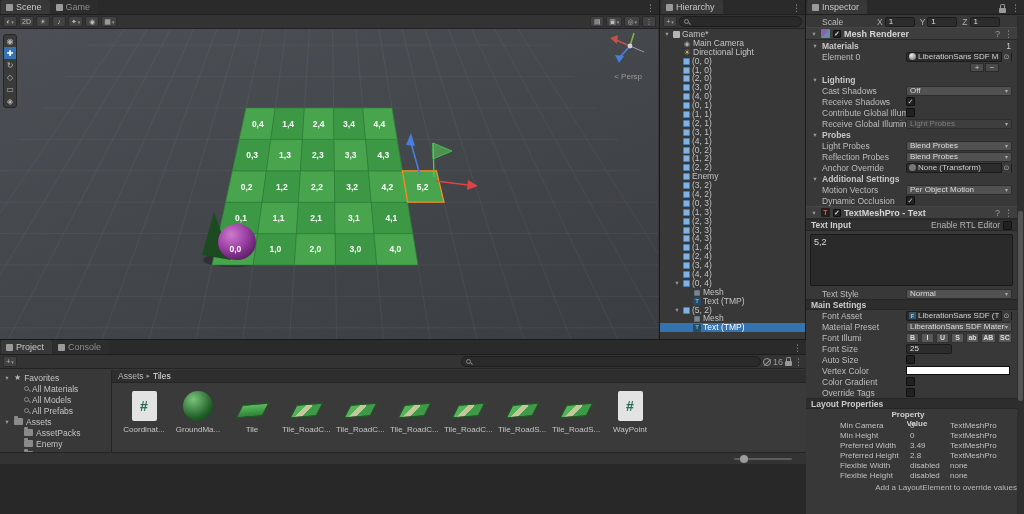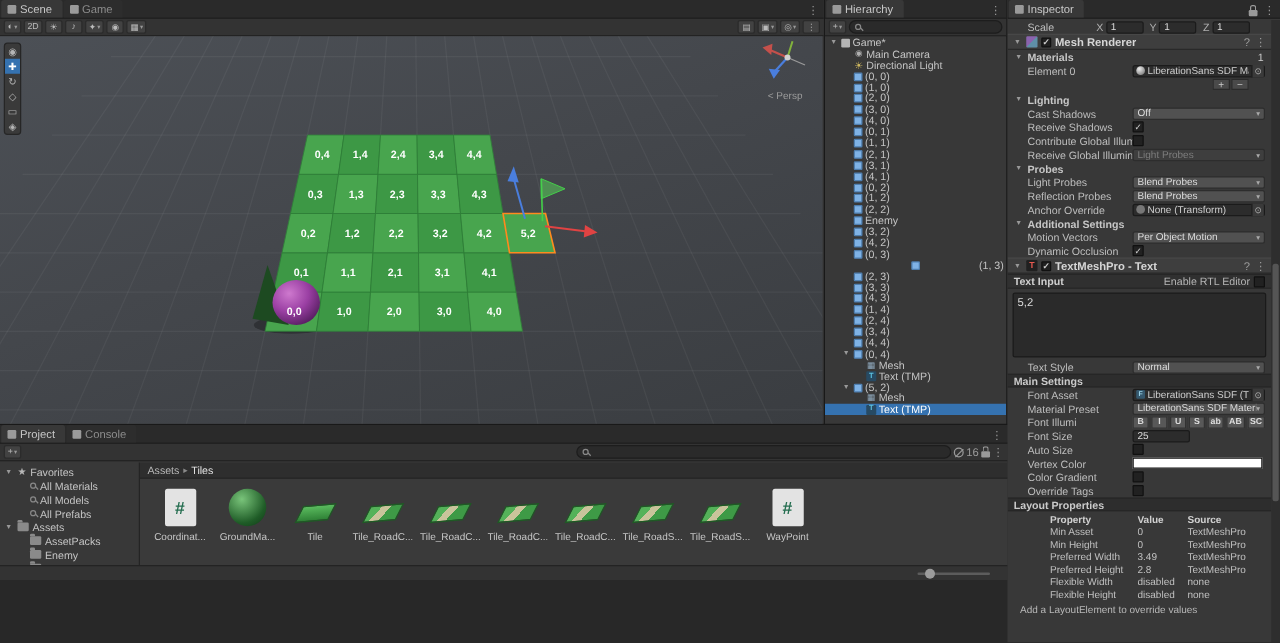--- a/index.html
+++ b/index.html
@@ -72,25 +72,25 @@
 .section-bar{height:11px;background:#2D2D2D;border-top:1px solid #262626;border-bottom:1px solid #262626;display:flex;align-items:center;padding:0 5px;font-weight:bold;color:#CACACA;}
 .ti-bar{height:12px;background:#303030;display:flex;align-items:flex-start;justify-content:space-between;padding:0 5px;border-top:1px solid #262626;border-bottom:1px solid #262626;}
 .ti-left{font-weight:bold;color:#CFCFCF;}
 .ti-right{display:flex;align-items:center;gap:3px;color:#B5B5B5;}
 .tmp-textarea{margin:3px 4px 2px;height:52px;background:#2A2A2A;border:1px solid #1A1A1A;border-radius:2px;padding:2px 3px;color:#D8D8D8;font-size:9px;}
 .plusminus{display:flex;justify-content:flex-end;gap:1px;padding:1px 18px 2px 0;height:12px;}
 .pm-btn{width:14px;height:9px;background:#4A4A4A;border:1px solid #2B2B2B;color:#CCC;font-size:8px;display:flex;align-items:center;justify-content:center;}
 .mat-count{margin-left:auto;padding-right:6px;font-weight:normal;color:#CCC;}
 .lt{padding:1px 4px 0 34px;}
 .lt-row{display:flex;height:10px;align-items:center;color:#C0C0C0;font-size:8px;}
-.lt-row.head{color:#D0D0D0;font-weight:bold;}
+.lt-row.head{color:#D0D0D0;font-weight:bold;flex-direction:column;}
 .lt-c1{width:70px;flex:none;overflow:hidden;white-space:nowrap;}
 .lt-c2{width:40px;flex:none;overflow:hidden;white-space:nowrap;}
 .lt-c3{flex:1;overflow:hidden;white-space:nowrap;}
-.lt-footer{margin-top:3px;padding-left:10px;color:#B8B8B8;font-size:8px;white-space:nowrap;}
+.lt-footer{margin-top:3px;padding-left:10px;color:#B8B8B8;font-size:8px;white-space:nowrap;text-align:right;}
 #project-body{position:absolute;left:0;top:30px;right:0;bottom:12px;display:flex;}
 #project-tree{width:112px;background:#383838;border-right:1px solid #242424;padding-top:2px;font-size:8.5px;overflow:hidden;flex:none;}
 .p-row{height:11px;display:flex;align-items:center;gap:3px;white-space:nowrap;color:#C4C4C4;}
 .p-row.selected{background:#2C5D87;color:#fff;}
 .folder-ic{width:9px;height:7px;background:#8A8A8A;border-radius:1px;position:relative;flex:none;}
 .folder-ic::before{content:"";position:absolute;top:-2px;left:0;width:4px;height:2px;background:#8A8A8A;border-radius:1px 1px 0 0;}
 .star-ic{color:#B8B8B8;font-size:8px;}
 #project-content{flex:1;position:relative;background:#3A3A3A;}
 #breadcrumb-bar{height:13px;background:#2E2E2E;border-bottom:1px solid #242424;display:flex;align-items:center;gap:3px;padding:0 6px;font-size:8.5px;color:#B8B8B8;}
 .bc-cur{color:#E2E2E2;}
@@ -422,21 +422,21 @@
       <div class="h-row" style="padding-left: 13px;">
         <span class="fold"></span>
         <span class="hicon prefab"></span>
         <span class="hlabel">(4, 2)</span>
       </div>
       <div class="h-row" style="padding-left: 13px;">
         <span class="fold"></span>
         <span class="hicon prefab"></span>
         <span class="hlabel">(0, 3)</span>
       </div>
-      <div class="h-row" style="padding-left: 13px; justify-content: space-between;">
+      <div class="h-row" style="padding-left: 13px;">
         <span class="fold"></span>
         <span class="hicon prefab"></span>
         <span class="hlabel">(1, 3)</span>
       </div>
       <div class="h-row" style="padding-left: 13px;">
         <span class="fold"></span>
         <span class="hicon prefab"></span>
         <span class="hlabel">(2, 3)</span>
       </div>
       <div class="h-row" style="padding-left: 13px;">
@@ -740,21 +740,21 @@
       </div>
 
     <div class="section-bar">Layout Properties</div>
     <div class="lt" id="layout-table">
         <div class="lt-row head">
           <span class="lt-c1">Property</span>
           <span class="lt-c2">Value</span>
           <span class="lt-c3">Source</span>
         </div>
         <div class="lt-row">
-          <span class="lt-c1">Min Asset</span>
+          <span class="lt-c1">Min Camera</span>
           <span class="lt-c2">0</span>
           <span class="lt-c3">TextMeshPro</span>
         </div>
         <div class="lt-row">
           <span class="lt-c1">Min Height</span>
           <span class="lt-c2">0</span>
           <span class="lt-c3">TextMeshPro</span>
         </div>
         <div class="lt-row">
           <span class="lt-c1">Preferred Width</span>

